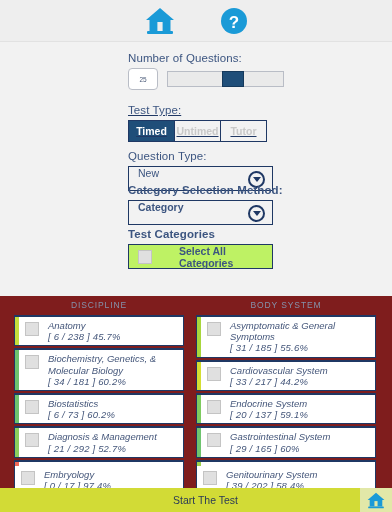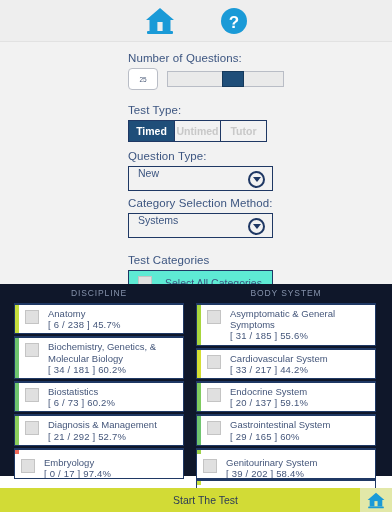--- a/index.html
+++ b/index.html
@@ -51,85 +51,85 @@
     position:relative; width:117px; height:16px;
     background:#eaeaea; border:1px solid #b9bdc6;
   }
   .slider-thumb{
     position:absolute; top:-1px; left:47%;
     width:22px; height:16px;
     background:#1f4e79; border:1px solid #15395c;
   }
 
   
-  #grp-type{ top:62px; }
+  #grp-type{ top:62px;text-decoration:underline; }
   .seg{ display:flex; border:1px solid #1f3864; width:139px; height:22px; }
   .seg div{
     flex:1; display:flex; align-items:center; justify-content:center;
     font-size:10.5px; font-weight:bold;
   }
   .seg .on{ background:#1f4e79; color:#ffffff; }
   .seg .off{ background:#f2f2f2; color:#c8c8c8; border-left:1px solid #1f3864; }
 
   
   #grp-qtype{ top:108px; }
-  #grp-cat{   top:155px; }
+  #grp-cat{   top:142px;font-weight:bold; }
   .sel{
     position:relative; width:145px; height:25px;
     border:1px solid #1f3864; background:#f2f2f2;
     display:flex; align-items:flex-start;
   }
   .sel span.val{ font-size:10.5px; color:#3c5580; padding-left:9px; }
   .sel .arrow{
     position:absolute; right:7px; top:4px;
     width:17px; height:17px; border-radius:50%;
     border:2px solid #1f3864; background:#f2f2f2;
     display:flex; align-items:center; justify-content:center;
   }
   .sel .arrow i{
     display:block; width:0;height:0;
     border-left:4px solid transparent; border-right:4px solid transparent;
     border-top:5px solid #1f3864;
   }
 
   
-  #grp-testcat{ top:212px; }
+  #grp-testcat{ top:186px;font-weight:bold; }
   .selall{
     width:145px; height:25px;
-    border:1px solid #1f3864; background:#5eead4;
-    display:flex; align-items:center; gap:13px; padding-left:9px;
+    border:1px solid #1f3864; background:#bef264;
+    display:flex; align-items:center; gap:27px; padding-left:9px;
   }
   .cbox{
     width:14px; height:14px;
     background:#e0e0e0; border:1px solid #c4c4c4; flex:0 0 auto;
   }
   .selall span{ font-size:10.5px; color:#3c5580; }
 
   
-  #cols{ position:absolute; left:0; top:284px; width:392px; height:192px; background:#0f172a; }
+  #cols{ position:absolute; left:0; top:296px; width:392px; height:192px; background:#7f1d1d; }
   .col{ position:absolute; top:0; }
   #col-left{  left:14px;  width:170px; }
   #col-right{ left:196px; width:180px; }
   .colhead{
     text-align:center; font-size:8.5px; letter-spacing:.9px;
     color:#8592ab; padding:4px 0 5px 0;
   }
   .cards{ position:relative; }
   .card{
     display:flex; align-items:stretch;
     border:1px solid #1f3864; border-top-width:2px;
     background:#ffffff;
     margin-bottom:2px;
     min-height:31px;
     overflow:hidden;
   }
   .bar{ width:4px; flex:0 0 4px; }
   .card-body{ display:flex; align-items:flex-start; gap:9px; padding:3px 4px 3px 6px; flex:1; }
   .card .cbox{ margin-top:2px; }
-  .card-txt{ line-height:1.18; }
+  .card-txt{ line-height:1.18;font-style:italic; }
   .card-name{ font-size:9.5px; color:#44567a; }
   .card-stat{ font-size:9.5px; color:#44567a; letter-spacing:.2px; }
 
   
   .clip{ max-height:11px; margin-bottom:0;flex-direction:column; }
 
   
   #bottom{
     position:absolute; left:0; bottom:0; width:392px; height:24px;
     background:#d2db36;
@@ -188,21 +188,21 @@
       <span class="val">New</span>
       <span class="arrow">
           <i></i>
         </span>
     </div>
   </div>
 
   <div class="fgroup" id="grp-cat">
     <div class="flabel">Category Selection Method:</div>
     <div class="sel">
-      <span class="val">Systems</span>
+      <span class="val">Category</span>
       <span class="arrow">
           <i></i>
         </span>
     </div>
   </div>
 
   <div class="fgroup" id="grp-testcat">
     <div class="flabel">Test Categories</div>
     <div class="selall">
       <span class="cbox"></span>

